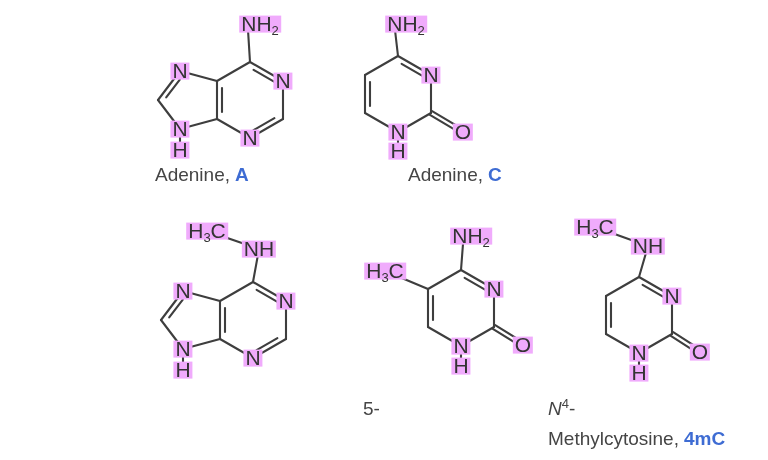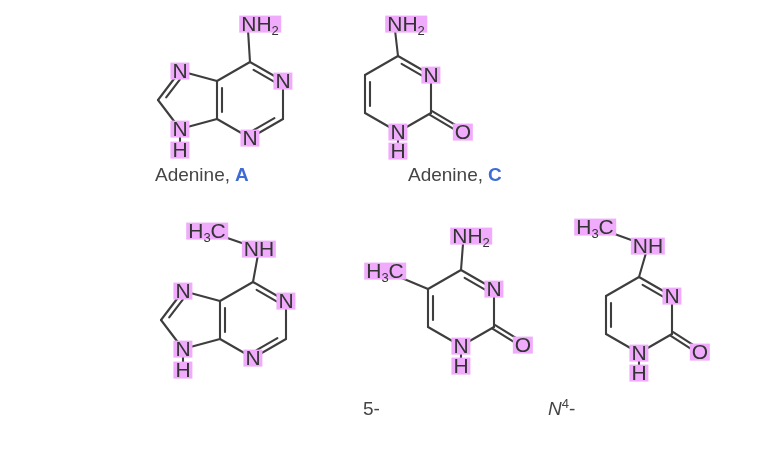--- a/index.html
+++ b/index.html
@@ -191,15 +191,16 @@
   <div class="caption" style="left:408px; top:160px">
     <span>Adenine,</span><span class="sym">C</span>
   </div>
   <div class="caption" style="left:155px; top:394px">
   </div>
   <div class="caption" style="left:363px; top:394px">
     <div>5-</div>
   </div>
   <div class="caption" style="left:548px; top:394px">
     <div><span class="it">N</span><sup>4</sup><span>-</span></div>
+    <div><span>Methylcytosine,</span><span class="sym">4mC</span></div>
   </div>
 
 </div>
 
 </body></html>

